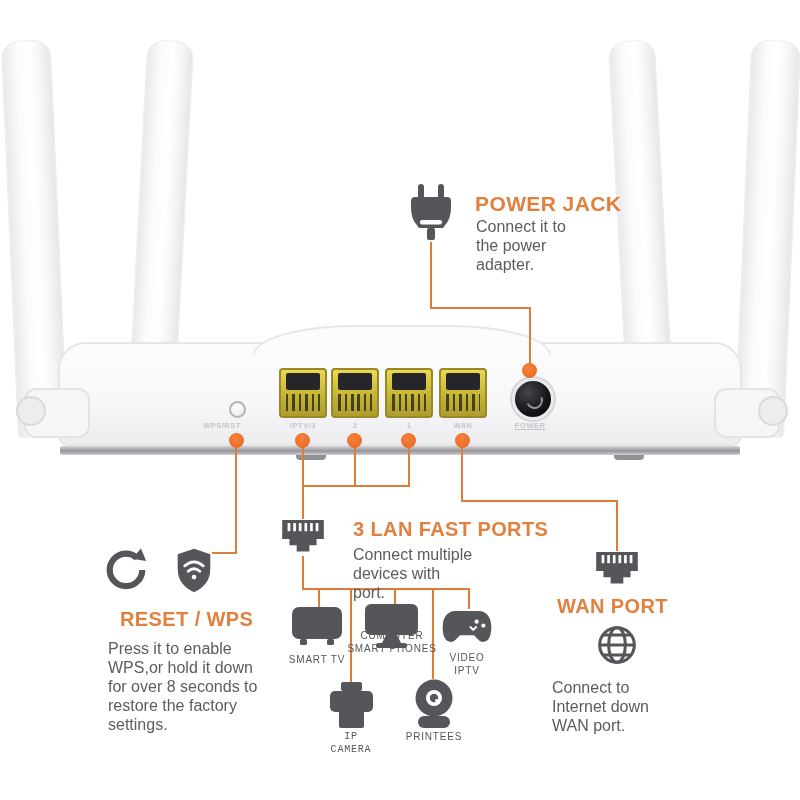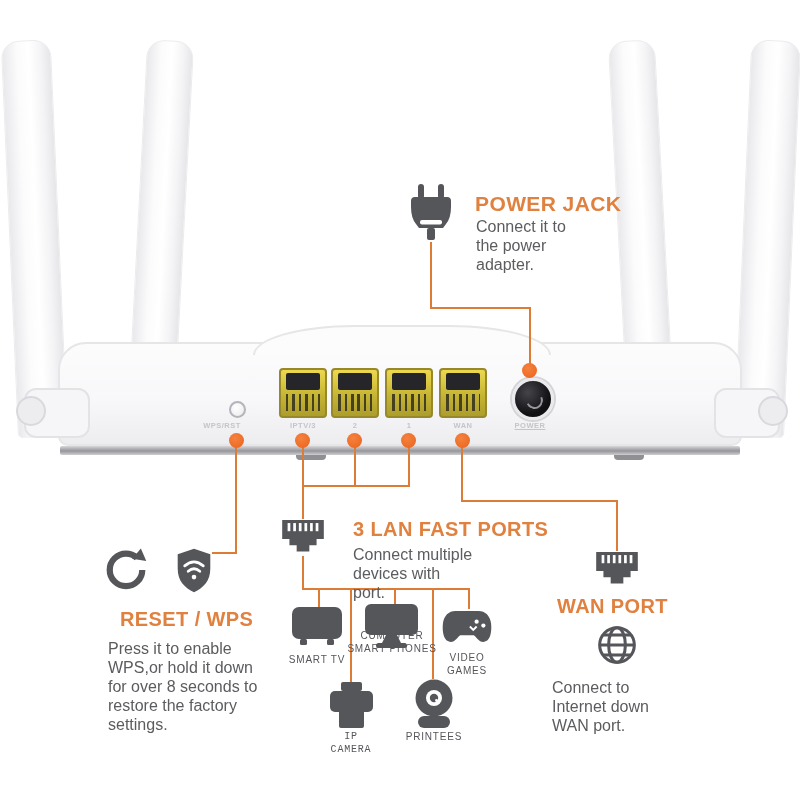--- a/index.html
+++ b/index.html
@@ -209,17 +209,17 @@
   <svg class="icon" style="left:414px;top:679px;" width="40" height="49" viewBox="0 0 40 49">
     <rect x="4" y="37" width="32" height="12" rx="6" fill="#55565a"></rect>
     <circle cx="20" cy="19" r="18.5" fill="#55565a"></circle>
     <circle cx="20" cy="19" r="8" fill="#ffffff"></circle>
     <circle cx="20" cy="19" r="4.2" fill="#55565a"></circle>
     <circle cx="22.5" cy="21.5" r="1.4" fill="#ffffff"></circle>
   </svg>
 
   <div class="devlabel" style="left:277px;top:653px;width:80px;">SMART TV</div>
   <div class="devlabel" style="left:345px;top:629px;width:94px;">CUMPUTER SMART PHONES</div>
-  <div class="devlabel" style="left:441px;top:651px;width:52px;">VIDEO GAMES</div>
+  <div class="devlabel" style="left:441px;top:651px;width:52px;">VIDEO IPTV</div>
   <div class="devlabel" style="left:321px;top:730px;width:60px;font-family:Liberation Mono, monospace;">IP CAMERA</div>
   <div class="devlabel" style="left:394px;top:730px;width:80px;">PRINTEES</div>
 
 </div>
 
 </body></html>

